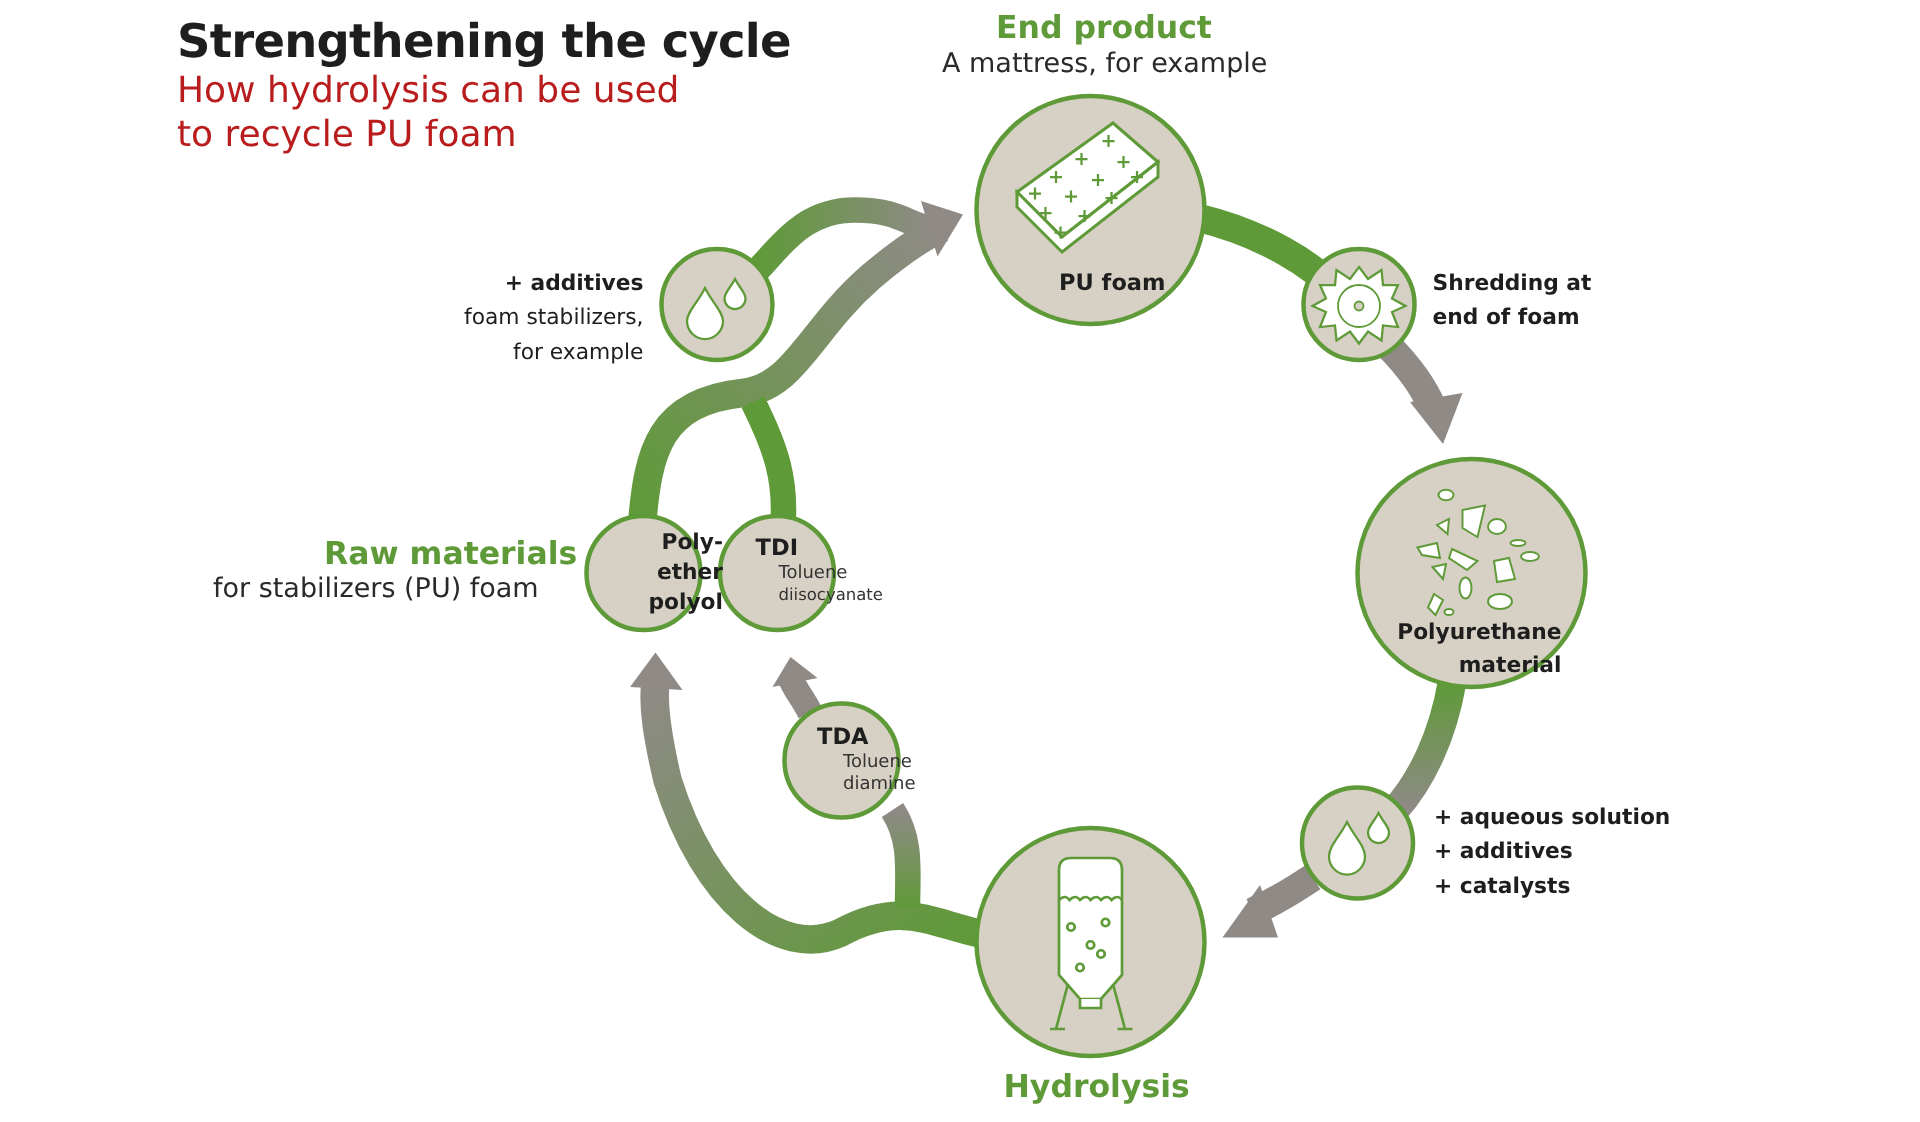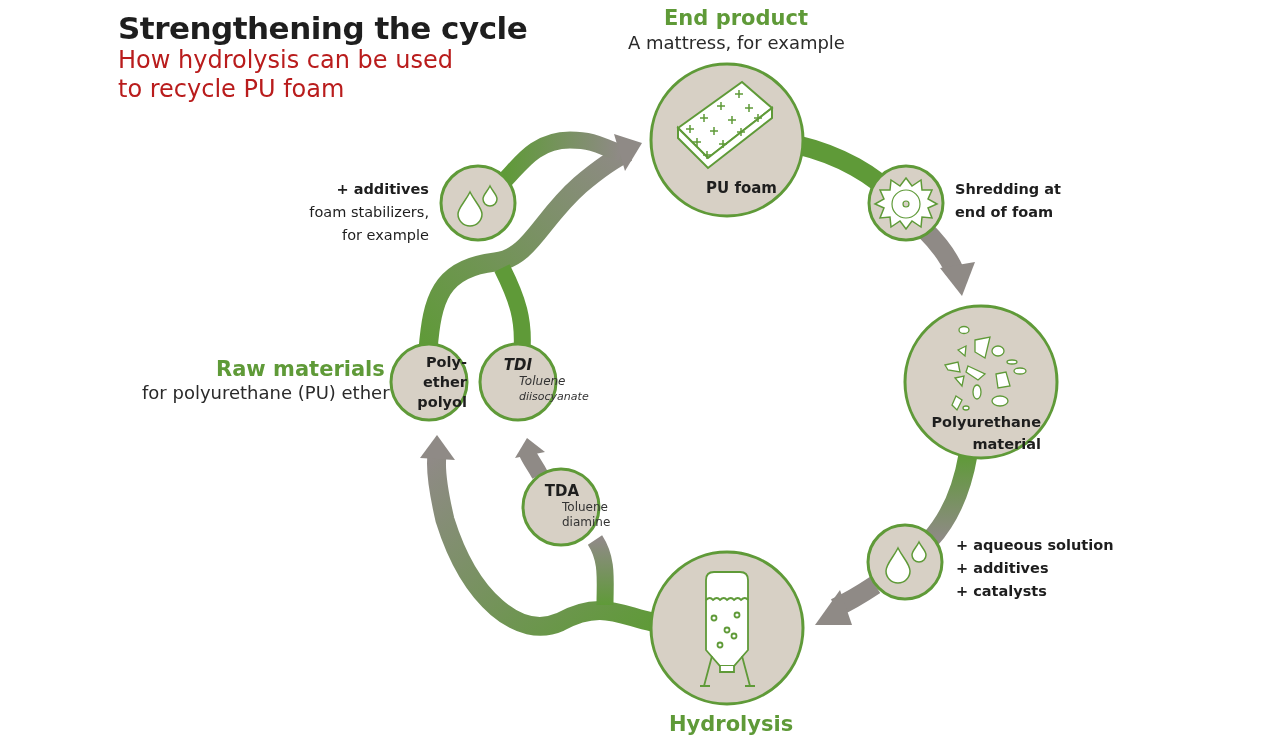--- a/index.html
+++ b/index.html
@@ -183,29 +183,29 @@
 
 <div class="txt green-head" style="left:669px; top:712px;">Hydrolysis</div>
 
 <div class="node-label" style="left:523px; top:482px; width:56px; font-size:15px;">
   <span style="display:block">TDA</span>
   <span class="node-small">Toluene</span>
   <span class="node-small">diamine</span>
 </div>
 
 <div class="txt green-head" style="left:216px; top:357px;">Raw materials</div>
-<div class="txt sub" style="left:142px; top:382px;">for polyurethane (PU) ether</div>
-
-<div class="node-label" style="left:391px; top:352px; width:76px; font-size:14.5px; line-height:20px;">
+<div class="txt sub" style="left:142px; top:382px;">for stabilizers (PU) foam</div>
+
+<div class="node-label" style="left:391px; top:352px; width:91px; font-size:14.5px; line-height:20px;">
   <span style="display:block">Poly-</span>
   <span style="display:block">ether</span>
   <span style="display:block">polyol</span>
 </div>
 
-<div class="node-label" style="left:480px; top:356px; width:52px; font-size:15px;font-style:italic;">
+<div class="node-label" style="left:480px; top:356px; width:52px; font-size:15px;">
   <span style="display:block">TDI</span>
   <span class="node-small">Toluene</span>
   <span class="node-small" style="font-size:11px;">diisocyanate</span>
 </div>
 
 <div class="txt side" style="right:851px; top:178px; text-align:right; font-weight:bold;">+ additives</div>
 <div class="txt side" style="right:851px; top:201px; text-align:left;">foam stabilizers,</div>
 <div class="txt side" style="right:851px; top:224px; text-align:right;">for example</div>
 
 </body></html>

